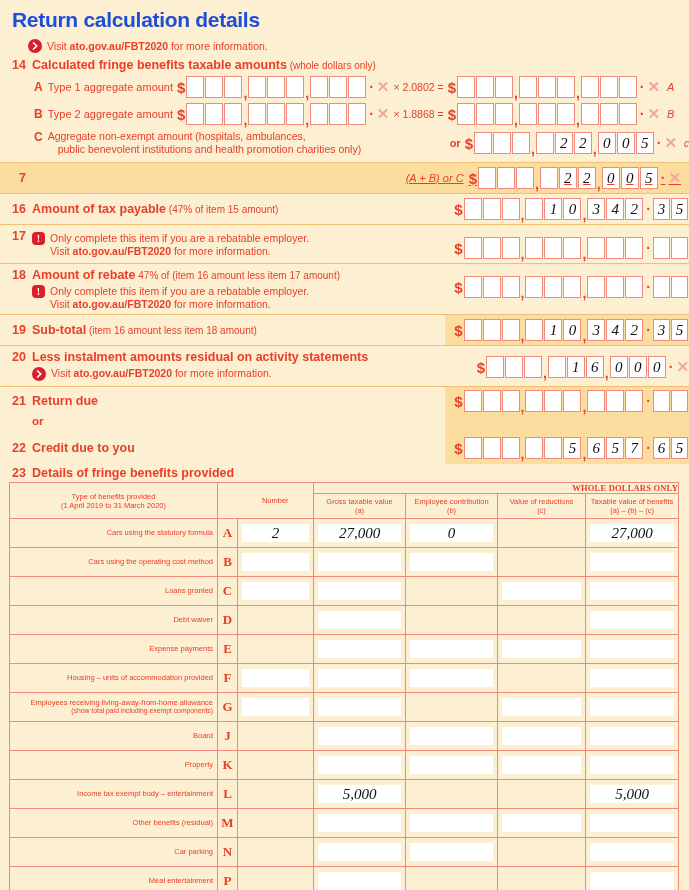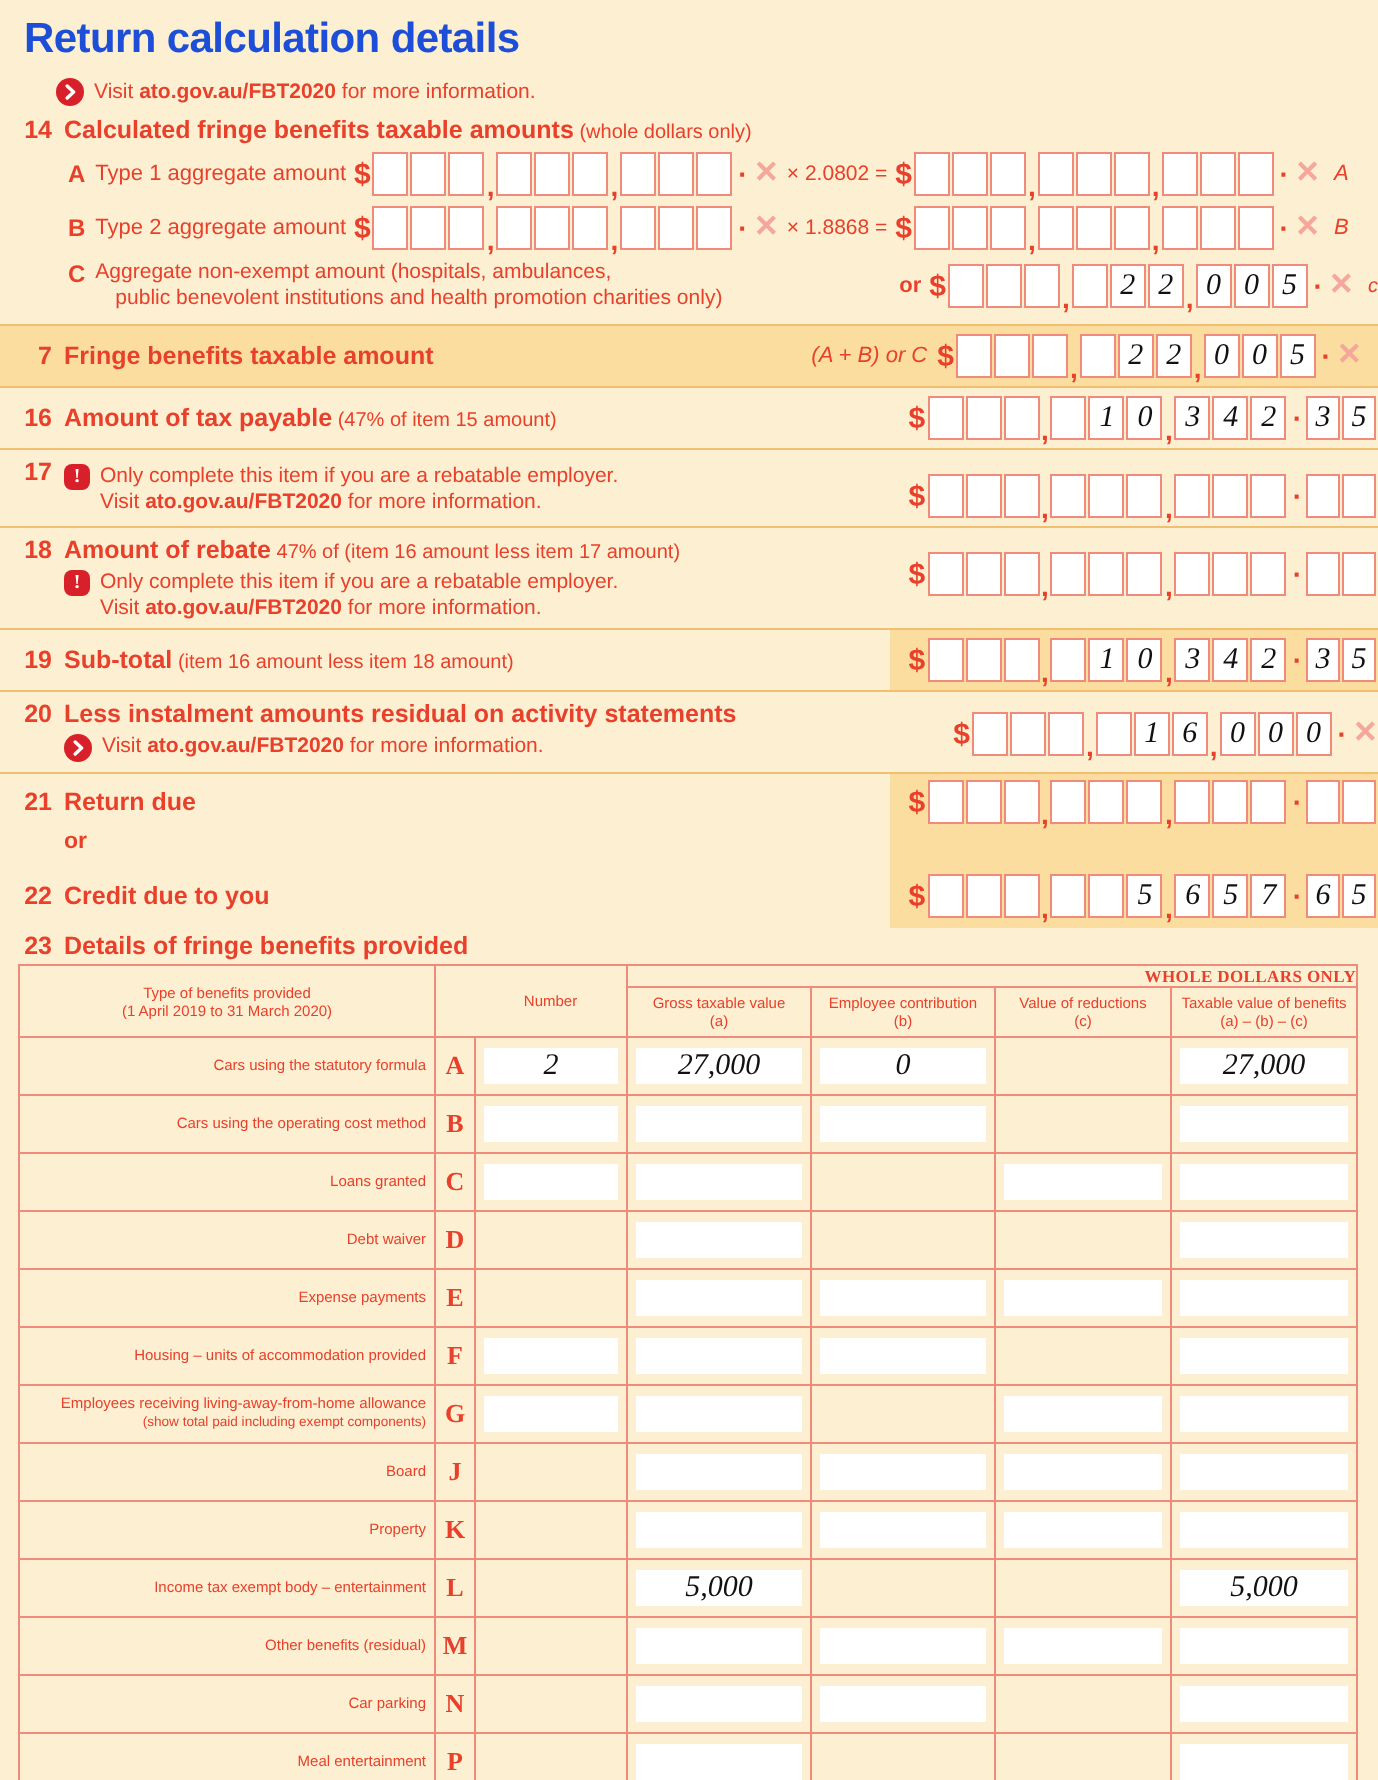--- a/index.html
+++ b/index.html
@@ -192,22 +192,21 @@
         <span class="bx">5</span>
       <span class="dot">·</span>
         <span class="xm">✕</span>
     </span>
     <span class="tag" style="font-size:10px;">c</span>
   </div>
 
   <div class="hr" style="margin-top:6px;"></div>
   <div class="band" style="display:flex;align-items:center;height:30px;">
     <div class="num">7</div>
-    <div class="itemhead">Fringe benefits taxable amount</div>
-    <div style="margin-left:auto;display:flex;align-items:center;">
+    <div style="margin-left:auto;display:flex;align-items:center;text-decoration:underline;">
       <span style="font-size:11px;font-style:italic;margin-right:5px;">(A + B) or C</span>
       <span class="money" style="margin-right:8px;">
         <span class="dollar">$</span>
         <span class="bx"></span>
           <span class="bx"></span>
           <span class="bx"></span>
           <span class="comma">,</span>
           <span class="bx"></span>
           <span class="bx">2</span>
           <span class="bx">2</span>

